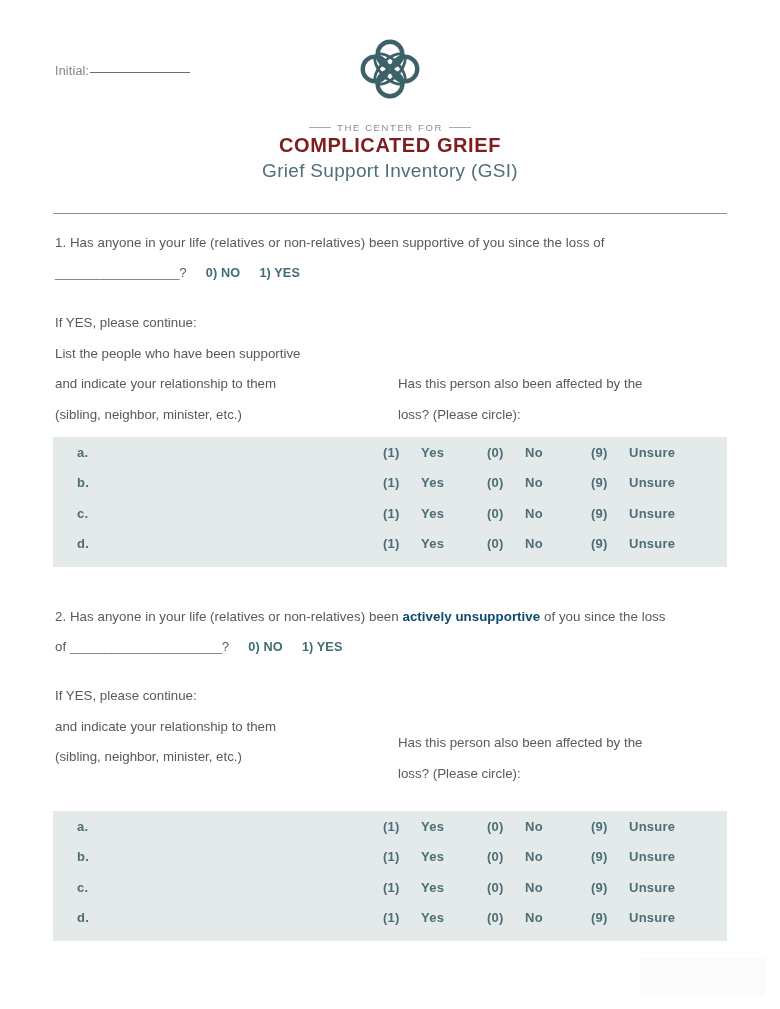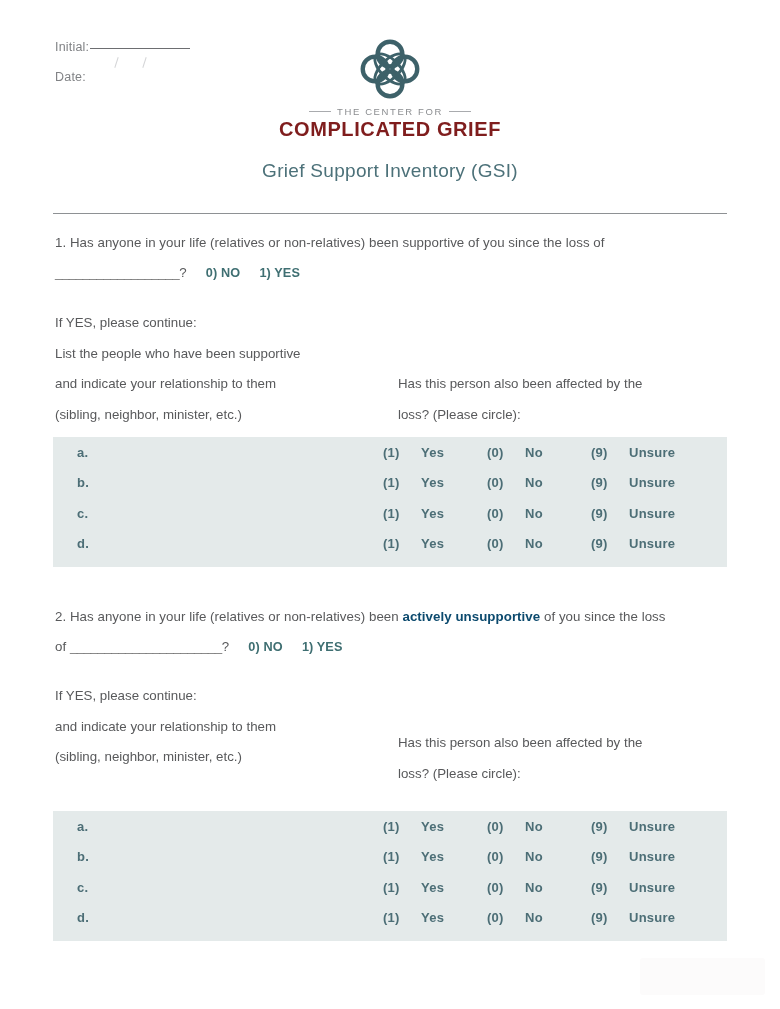--- a/index.html
+++ b/index.html
@@ -30,21 +30,21 @@
     width: 260px;
   }
   .meta-row {
     display: flex;
     align-items: baseline;
     height: 30px;
     font-size: 12.5px;
     color: #808285;
     letter-spacing: .2px;
   }
-  .meta-label { white-space: pre; }
+  .meta-label { white-space: pre; margin-top: 24px; }
   .meta-rule {
     flex: 0 0 auto;
     height: 1px;
     background: #6d6e71;
     position: relative;
     top: -2px;
   }
   .meta-rule.initial { width: 100px; margin-left: 1px; }
   .meta-rule.date { width: 90px; margin-left: 8px; }
   .date-wrap { position: relative; }
@@ -66,21 +66,21 @@
     top: 36px;
     display: flex;
     flex-direction: column;
     align-items: center;
   }
   .logo-mark { width: 62px; height: 66px; display: block; }
   .logo-tagline {
     display: flex;
     align-items: center;
     gap: 6px;
-    margin-top: 4px;
+    margin-top: 20px;
     font-size: 9.5px;
     letter-spacing: 1.6px;
     color: #8b8d90;
     font-family: "Liberation Sans", sans-serif;
   }
   .logo-tagline .dash {
     display: block;
     width: 22px;
     height: 1px;
     background: #a9abae;
@@ -173,28 +173,20 @@
 </style>
 </head>
 <body>
 
 <div class="page">
 
   <div class="meta">
     <div class="meta-row">
       <span class="meta-label">Initial:</span>
       <span class="meta-rule initial"></span>
-    </div>
-    <div class="meta-row">
-      <span class="meta-label">Date:</span>
-      <span class="date-wrap">
-        <span class="date-slash s1"></span>
-        <span class="date-slash s2"></span>
-        <span class="meta-rule date"></span>
-      </span>
     </div>
   </div>
 
   <div class="logo">
     <svg class="logo-mark" viewBox="0 0 100 100">
       <g fill="none" stroke="#3d6169" stroke-width="7">
         <circle cx="50" cy="26" r="20"></circle>
         <circle cx="50" cy="74" r="20"></circle>
         <circle cx="26" cy="50" r="20"></circle>
         <circle cx="74" cy="50" r="20"></circle>

